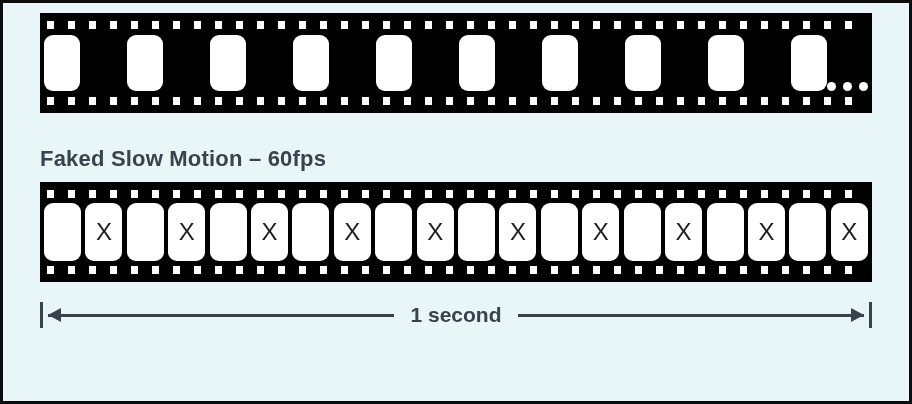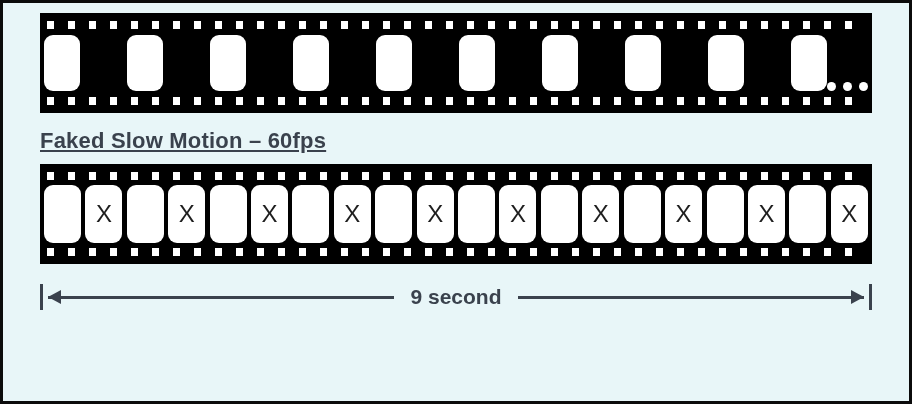--- a/index.html
+++ b/index.html
@@ -23,21 +23,21 @@
   }
   h2.section-title {
     margin: 0;
     font-size: 22px;
     line-height: 28px;
     font-weight: 700;
     letter-spacing: 0.2px;
     color: var(--text);
   }
   h2.first  { margin-top: 27px; }
-  h2.second { margin-top: 14px; text-decoration: underline; }
+  h2.second { margin-top: 32px; }
 
   .strip {
     height: 100px;
     background: var(--film);
     display: flex;
     flex-direction: column;
     justify-content: space-between;
     padding: 8px 0;
   }
   .strip-a { margin-top: 10px; }
@@ -193,16 +193,16 @@
         <div class="frame"></div>
         <div class="frame dup">X</div>
       </div>
     <div class="sprockets"></div>
   </div>
 </section>
 
 <div class="timeline">
   <div class="cap"></div>
   <div class="tl-line left"></div>
-  <div class="tl-label">9 second</div>
+  <div class="tl-label">1 second</div>
   <div class="tl-line right"></div>
   <div class="cap"></div>
 </div>
 
 </body></html>

